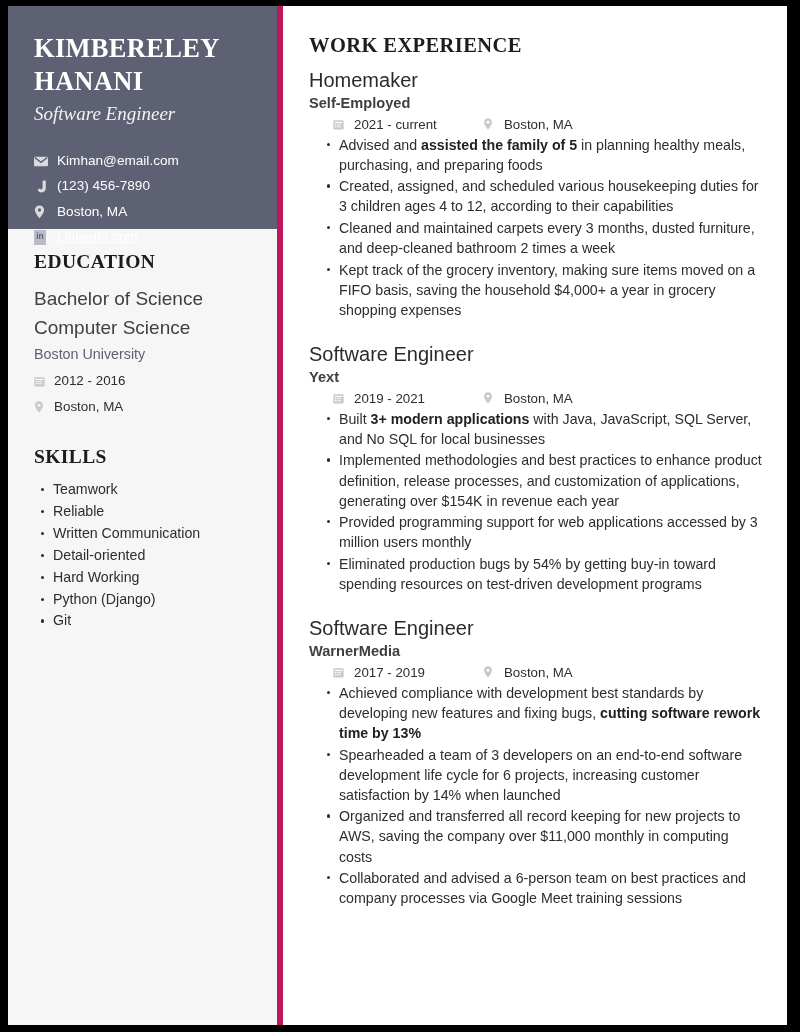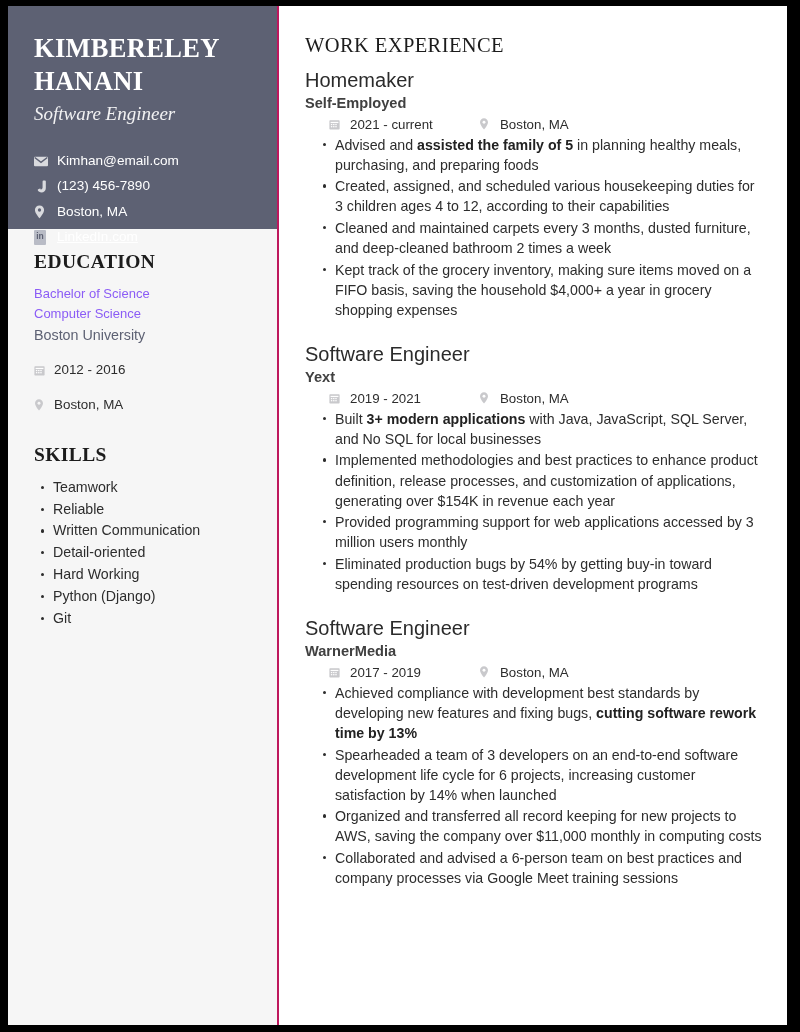--- a/index.html
+++ b/index.html
@@ -24,21 +24,21 @@
     background: #ffffff;
     display: flex;
     overflow: hidden;
   }
 
   
   .sidebar {
     width: 269px;
     flex: 0 0 269px;
     background: #f6f6f6;
-    border-right: 2px solid #be185d;
+    border-right: 6px solid #be185d;
     display: flex;
     flex-direction: column;
   }
   .sidebar-header {
     background: #5d6173;
     color: #ffffff;
     padding: 26px 26px 22px 26px;
     height: 223px;
     box-sizing: border-box;
   }
@@ -94,36 +94,36 @@
   .side-heading {
     font-family: "Liberation Serif", serif;
     font-weight: bold;
     font-size: 19.5px;
     letter-spacing: 0.4px;
     text-transform: uppercase;
     color: #1c1c1c;
     margin: 0 0 11px 0;
   }
   .edu-line {
-    font-size: 13px;
+    font-size: 19px;
     line-height: 1.55;
-    color: #8b5cf6;
+    color: #404040;
   }
   .edu-school {
     font-size: 14.3px;
     line-height: 1.55;
     color: #5d6173;
   }
   .meta-row-side {
     display: flex;
     align-items: center;
     font-size: 13.4px;
     line-height: 1.5;
     color: #2d2d2d;
-    margin-top: 14px;
+    margin-top: 6px;
   }
   .meta-row-side .ico {
     width: 17px;
     flex: 0 0 17px;
     display: flex;
     align-items: center;
     justify-content: flex-start;
     margin-right: 3px;
   }
   .skills-block { margin-top: 29px; }
@@ -151,21 +151,21 @@
   }
 
   
   .main {
     flex: 1 1 auto;
     padding: 28px 22px 0 26px;
     box-sizing: border-box;
   }
   .main-heading {
     font-family: "Liberation Serif", serif;
-    font-weight: normal;
+    font-weight: bold;
     font-size: 20.5px;
     letter-spacing: 0.4px;
     text-transform: uppercase;
     color: #1c1c1c;
     margin: 0 0 10px 0;
   }
   .job { margin-bottom: 21px; }
   .job:last-child { margin-bottom: 0; }
   .job-title {
     font-size: 20px;

